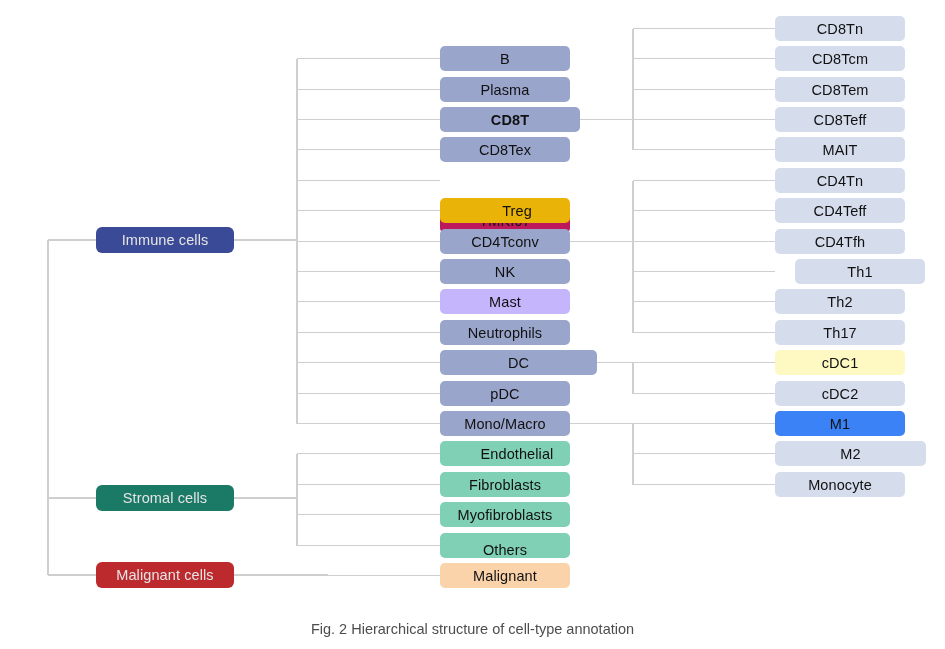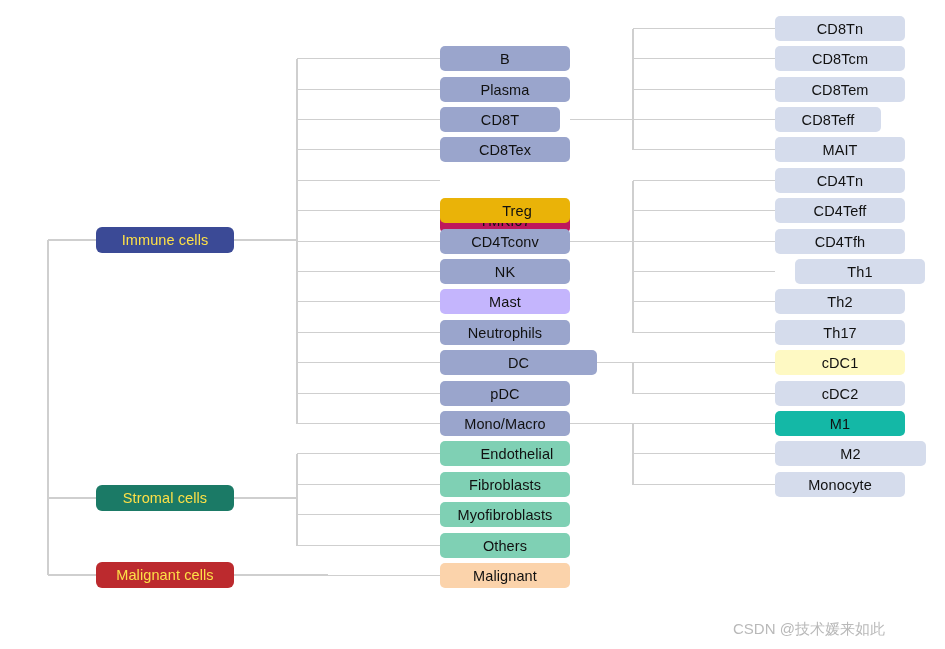--- a/index.html
+++ b/index.html
@@ -43,21 +43,21 @@
     justify-content: center;
     border-radius: 5px;
     white-space: nowrap;
     overflow: hidden;
     letter-spacing: .1px;
   }
 
   .node.lvl1 {
     height: 26px;
     border-radius: 6px;
-    color: #fde047;
+    color: #e5e5e5;
     font-size: 14.5px;
   }
   .node.lvl2 {
     height: 25px;
     font-size: 14.5px;
     color: #111111;
   }
   .node.lvl3 {
     height: 25px;
     font-size: 14.5px;
@@ -151,21 +151,21 @@
       </div>
       <div class="node lvl1" style="left: 96px; top: 562px; width: 138px; background: rgb(188, 42, 46);">
         <span>Malignant cells</span>
       </div>
       <div class="node lvl2" style="left: 440px; top: 46px; width: 130px; background: rgb(154, 165, 204);">
         <span>B</span>
       </div>
       <div class="node lvl2" style="left: 440px; top: 77px; width: 130px; background: rgb(154, 165, 204);">
         <span>Plasma</span>
       </div>
-      <div class="node lvl2" style="left: 440px; top: 107px; width: 120px; background: rgb(154, 165, 204);">
+      <div class="node lvl2" style="left: 440px; top: 107px; width: 140px; background: rgb(154, 165, 204); font-weight: bold;">
         <span>CD8T</span>
       </div>
       <div class="node lvl2" style="left: 440px; top: 137px; width: 130px; background: rgb(154, 165, 204);">
         <span>CD8Tex</span>
       </div>
       <div class="node lvl2" style="left: 440px; top: 168px; width: 130px; background: #be185d; margin-top: 40px;">
         <span>TMKI67</span>
       </div>
       <div class="node lvl2" style="left: 440px; top: 198px; width: 130px; background: #eab308; padding-left: 24px;">
         <span>Treg</span>
@@ -193,36 +193,36 @@
       </div>
       <div class="node lvl2" style="left: 440px; top: 441px; width: 130px; background: rgb(127, 208, 180); padding-left: 24px;">
         <span>Endothelial</span>
       </div>
       <div class="node lvl2" style="left: 440px; top: 472px; width: 130px; background: rgb(127, 208, 180);">
         <span>Fibroblasts</span>
       </div>
       <div class="node lvl2" style="left: 440px; top: 502px; width: 130px; background: rgb(127, 208, 180);">
         <span>Myofibroblasts</span>
       </div>
-      <div class="node lvl2" style="left: 440px; top: 533px; width: 130px; background: rgb(127, 208, 180);">
+      <div class="node lvl2" style="left: 440px; top: 533px; width: 130px; background: rgb(127, 208, 180); align-items: flex-end;">
         <span>Others</span>
       </div>
       <div class="node lvl2" style="left: 440px; top: 563px; width: 130px; background: rgb(251, 211, 171);">
         <span>Malignant</span>
       </div>
       <div class="node lvl3" style="left: 775px; top: 16px; width: 130px; background: rgb(213, 220, 236);">
         <span>CD8Tn</span>
       </div>
       <div class="node lvl3" style="left: 775px; top: 46px; width: 130px; background: rgb(213, 220, 236);">
         <span>CD8Tcm</span>
       </div>
       <div class="node lvl3" style="left: 775px; top: 77px; width: 130px; background: rgb(213, 220, 236);">
         <span>CD8Tem</span>
       </div>
-      <div class="node lvl3" style="left: 775px; top: 107px; width: 106px; background: rgb(213, 220, 236);">
+      <div class="node lvl3" style="left: 775px; top: 107px; width: 130px; background: rgb(213, 220, 236);">
         <span>CD8Teff</span>
       </div>
       <div class="node lvl3" style="left: 775px; top: 137px; width: 130px; background: rgb(213, 220, 236);">
         <span>MAIT</span>
       </div>
       <div class="node lvl3" style="left: 775px; top: 168px; width: 130px; background: rgb(213, 220, 236);">
         <span>CD4Tn</span>
       </div>
       <div class="node lvl3" style="left: 775px; top: 198px; width: 130px; background: rgb(213, 220, 236);">
         <span>CD4Teff</span>
@@ -238,26 +238,26 @@
       </div>
       <div class="node lvl3" style="left: 775px; top: 320px; width: 130px; background: rgb(213, 220, 236);">
         <span>Th17</span>
       </div>
       <div class="node lvl3" style="left: 775px; top: 350px; width: 130px; background: #fef9c3;">
         <span>cDC1</span>
       </div>
       <div class="node lvl3" style="left: 775px; top: 381px; width: 130px; background: rgb(213, 220, 236);">
         <span>cDC2</span>
       </div>
-      <div class="node lvl3" style="left: 775px; top: 411px; width: 130px; background: #14b8a6;">
+      <div class="node lvl3" style="left: 775px; top: 411px; width: 130px; background: #3b82f6;">
         <span>M1</span>
       </div>
       <div class="node lvl3" style="left: 775px; top: 441px; width: 151px; background: rgb(213, 220, 236);">
         <span>M2</span>
       </div>
       <div class="node lvl3" style="left: 775px; top: 472px; width: 130px; background: rgb(213, 220, 236);">
         <span>Monocyte</span>
       </div>
     </div>
 
-
-  <div id="watermark">CSDN @技术媛来如此</div>
+  <div id="caption">Fig. 2 Hierarchical structure of cell-type annotation</div>
+
 </div>
 
 </body></html>

